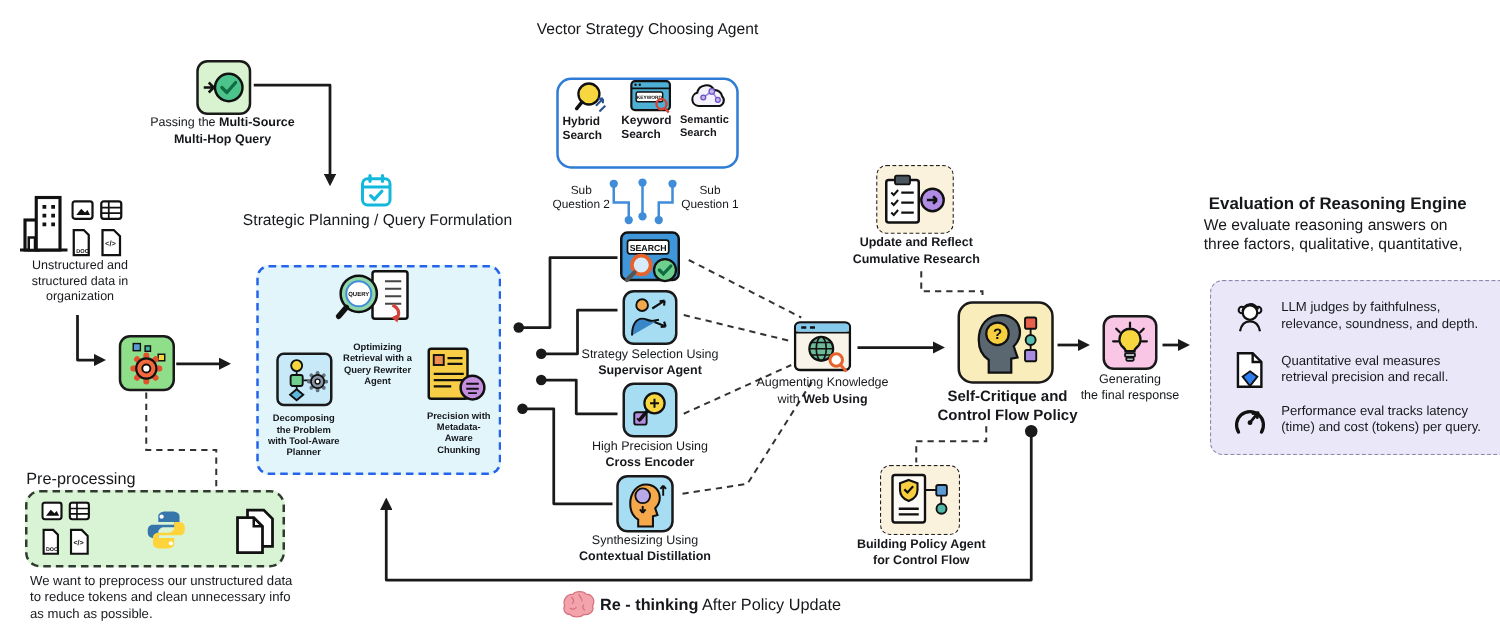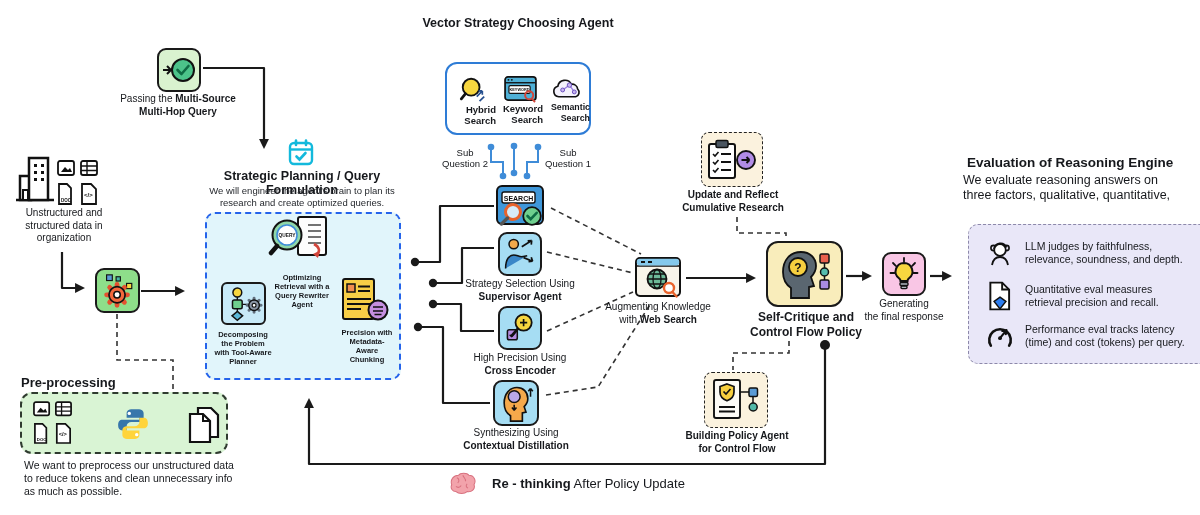--- a/index.html
+++ b/index.html
@@ -2,32 +2,32 @@
 <html><head>
 <meta charset="utf-8">
 <style>
 *{margin:0;padding:0;box-sizing:border-box}
 body{background:#fff}
 .canvas{position:relative;width:1200px;height:515px;background:#fff;
   font-family:"Liberation Sans","DejaVu Sans",sans-serif;color:#16181c;overflow:hidden}
 .abs{position:absolute}
 .ctr{text-align:center}
 .b{font-weight:bold}
-.t-title{font-weight:bold;font-size:12.5px}
+.t-title{font-weight:normal;font-size:12.5px}
 .t-sub{font-size:9.5px;line-height:11.5px;color:#26292e}
 .t-lbl{font-size:10px;line-height:12.5px}
 .t-mini{font-size:7.5px;line-height:9px;font-weight:600}
 .overlay{position:absolute;inset:0;pointer-events:none}
 svg{display:block}
 .icon-box{position:absolute;border:2px solid #1a1a1a;border-radius:9px;
   display:flex;align-items:center;justify-content:center}
 .bg-ltblue{background:#a6ddf3}
 .dash-cream{position:absolute;background:#fbf2de;border:1.6px dashed #222;border-radius:8px;
   display:flex;align-items:center;justify-content:center}
-.strat{position:absolute;top:12px;width:46px;text-align:right;font-weight:bold;font-size:9.5px;line-height:11px}
+.strat{position:absolute;top:0;width:46px;text-align:left;font-weight:bold;font-size:9.5px;line-height:11px}
 .evi{display:flex;align-items:center;gap:10px;position:absolute;left:16px;font-size:10.5px;line-height:13px}
 </style>
 </head>
 <body>
 
 <div class="canvas">
 
   <svg class="overlay" width="1200" height="515" viewBox="0 0 1200 515">
     <defs>
       <marker id="ab" viewBox="0 0 10 10" refX="7" refY="5" markerWidth="4.5" markerHeight="4.5" orient="auto">
@@ -154,24 +154,20 @@
 
   <div class="abs" style="left:288px;top:139px">
     <svg width="26" height="27" viewBox="0 0 26 27">
       <rect x="2" y="4" width="22" height="21" rx="4" fill="#fff" stroke="#13b9dc" stroke-width="2.4"></rect>
       <path d="M2 10.5 H24" stroke="#13b9dc" stroke-width="2.4"></path>
       <path d="M8 1.5 V6 M18 1.5 V6" stroke="#13b9dc" stroke-width="2.6" stroke-linecap="round"></path>
       <path d="M8.5 17.5 l3 3 6-6.5" stroke="#13b9dc" stroke-width="2.6" fill="none" stroke-linecap="round"></path>
     </svg>
   </div>
   <div class="abs ctr t-title" style="left:192px;top:169px;width:220px">Strategic Planning / Query Formulation</div>
-  <div class="abs ctr t-sub" style="left:197px;top:185px;width:210px">
-    <div>We will engineer the agent's brain to plan its</div>
-    <div>research and create optimized queries.</div>
-  </div>
 
   <div class="abs" style="left:205px;top:212px;width:196px;height:168px;background:#e1f5fb;
        border:2px dashed #2563eb;border-radius:10px"></div>
 
   <div class="abs" style="left:268px;top:214px">
     <svg width="66" height="58" viewBox="0 0 66 58">
       <rect x="30" y="3" width="28" height="38" rx="2" fill="#fdfdfd" stroke="#111" stroke-width="2"></rect>
       <path d="M40 11 h13 M40 17 h13 M40 23 h13 M40 29 h13" stroke="#444" stroke-width="1.6"></path>
       <path d="M46 30 q8 4 3 12" fill="none" stroke="#d2453a" stroke-width="2.6"></path>
       <path d="M45 40 l5 4 1-7 z" fill="#d2453a"></path>
@@ -351,21 +347,21 @@
         <rect x="13" y="4" width="4" height="2" fill="#111"></rect>
       <circle cx="22" cy="22" r="9.5" fill="#6db998" stroke="#111" stroke-width="1.8"></circle>
       <ellipse cx="22" cy="22" rx="4" ry="9.5" fill="none" stroke="#111" stroke-width="1.3"></ellipse>
       <path d="M12.5 22 h19 M14 17 h16 M14 27 h16" stroke="#111" stroke-width="1.3" fill="none"></path>
       <circle cx="34" cy="31" r="5" fill="#fff" stroke="#e8632c" stroke-width="2.4"></circle>
       <path d="M37.5 35 L41.5 39.5" stroke="#e8632c" stroke-width="2.4" stroke-linecap="round"></path>
     </svg>
   </div>
   <div class="abs ctr t-lbl" style="left:594px;top:301px;width:128px">
     <div>Augmenting Knowledge</div>
-    <div><span>with </span><span class="b">Web Search</span></div>
+    <div><span>with </span><span class="b">Web Using</span></div>
   </div>
 
   <div class="dash-cream" style="left:701px;top:132px;width:62px;height:55px">
     <svg width="50" height="42" viewBox="0 0 50 42">
       <rect x="2" y="5" width="26" height="34" rx="2" fill="#fff" stroke="#111" stroke-width="2"></rect>
       <rect x="9" y="1.5" width="12" height="7" rx="1.5" fill="#4a5560" stroke="#111" stroke-width="1.5"></rect>
       <path d="M6 15 l2 2 3.5-4 M6 23 l2 2 3.5-4 M6 31 l2 2 3.5-4" stroke="#111" stroke-width="1.6" fill="none"></path>
       <path d="M14 15 h10 M14 23 h10 M14 31 h10" stroke="#111" stroke-width="1.8"></path>
       <circle cx="39" cy="21" r="9" fill="#b18ce6" stroke="#111" stroke-width="1.9"></circle>
       <path d="M34.5 21 h8 M42.5 21 l-3-3 M42.5 21 l-3 3" stroke="#111" stroke-width="2" fill="none"></path>
@@ -458,21 +454,21 @@
         <path d="M13 14 L19 6.5 M19 6.5 l-3.8 .8 M19 6.5 l-.6 3.8" stroke="#111" stroke-width="2" fill="none" stroke-linecap="round"></path>
         <circle cx="13" cy="14" r="1.8" fill="#111"></circle>
       </svg>
       <div>
         <div>Performance eval tracks latency</div>
         <div>(time) and cost (tokens) per query.</div>
       </div>
     </div>
   </div>
 
-  <div class="abs" style="left:448px;top:471px;display:flex;align-items:center;gap:16px">
+  <div class="abs" style="left:448px;top:471px;display:flex;align-items:center;gap:4px">
     <svg width="28" height="24" viewBox="0 0 32 28">
       <path d="M4 16 c-2-6 2-11 8-11 2-3 10-3 12 0 6 0 9 6 6 11 2 5-3 9-8 8 -3 3-10 3-13 0 -4 0-7-4-5-8 z" fill="#f2a3ab" stroke="#d8717f" stroke-width="1.2"></path>
       <path d="M10 8 c3 1 3 4 1 6 M17 5 c1 3 4 4 3 7 M9 18 c2 2 5 1 6-1 M22 15 c-2 2-1 4 1 5" stroke="#d8717f" fill="none" stroke-width="1.2"></path>
     </svg>
     <div style="font-size:13px">
       <span class="b">Re - thinking</span><span> After Policy Update</span>
     </div>
   </div>
 
 </div>

